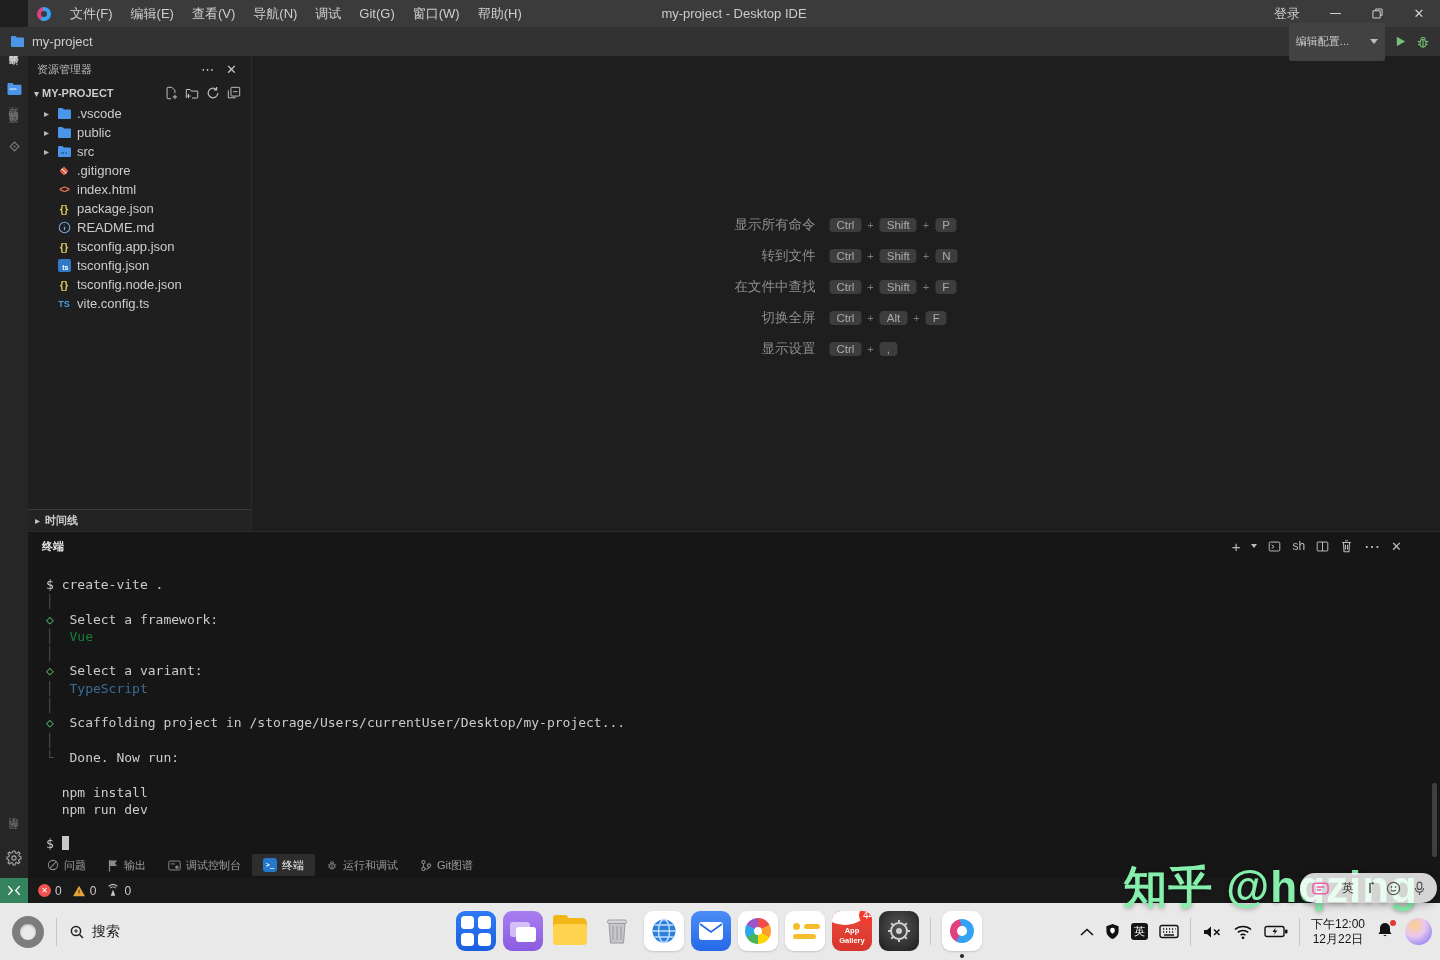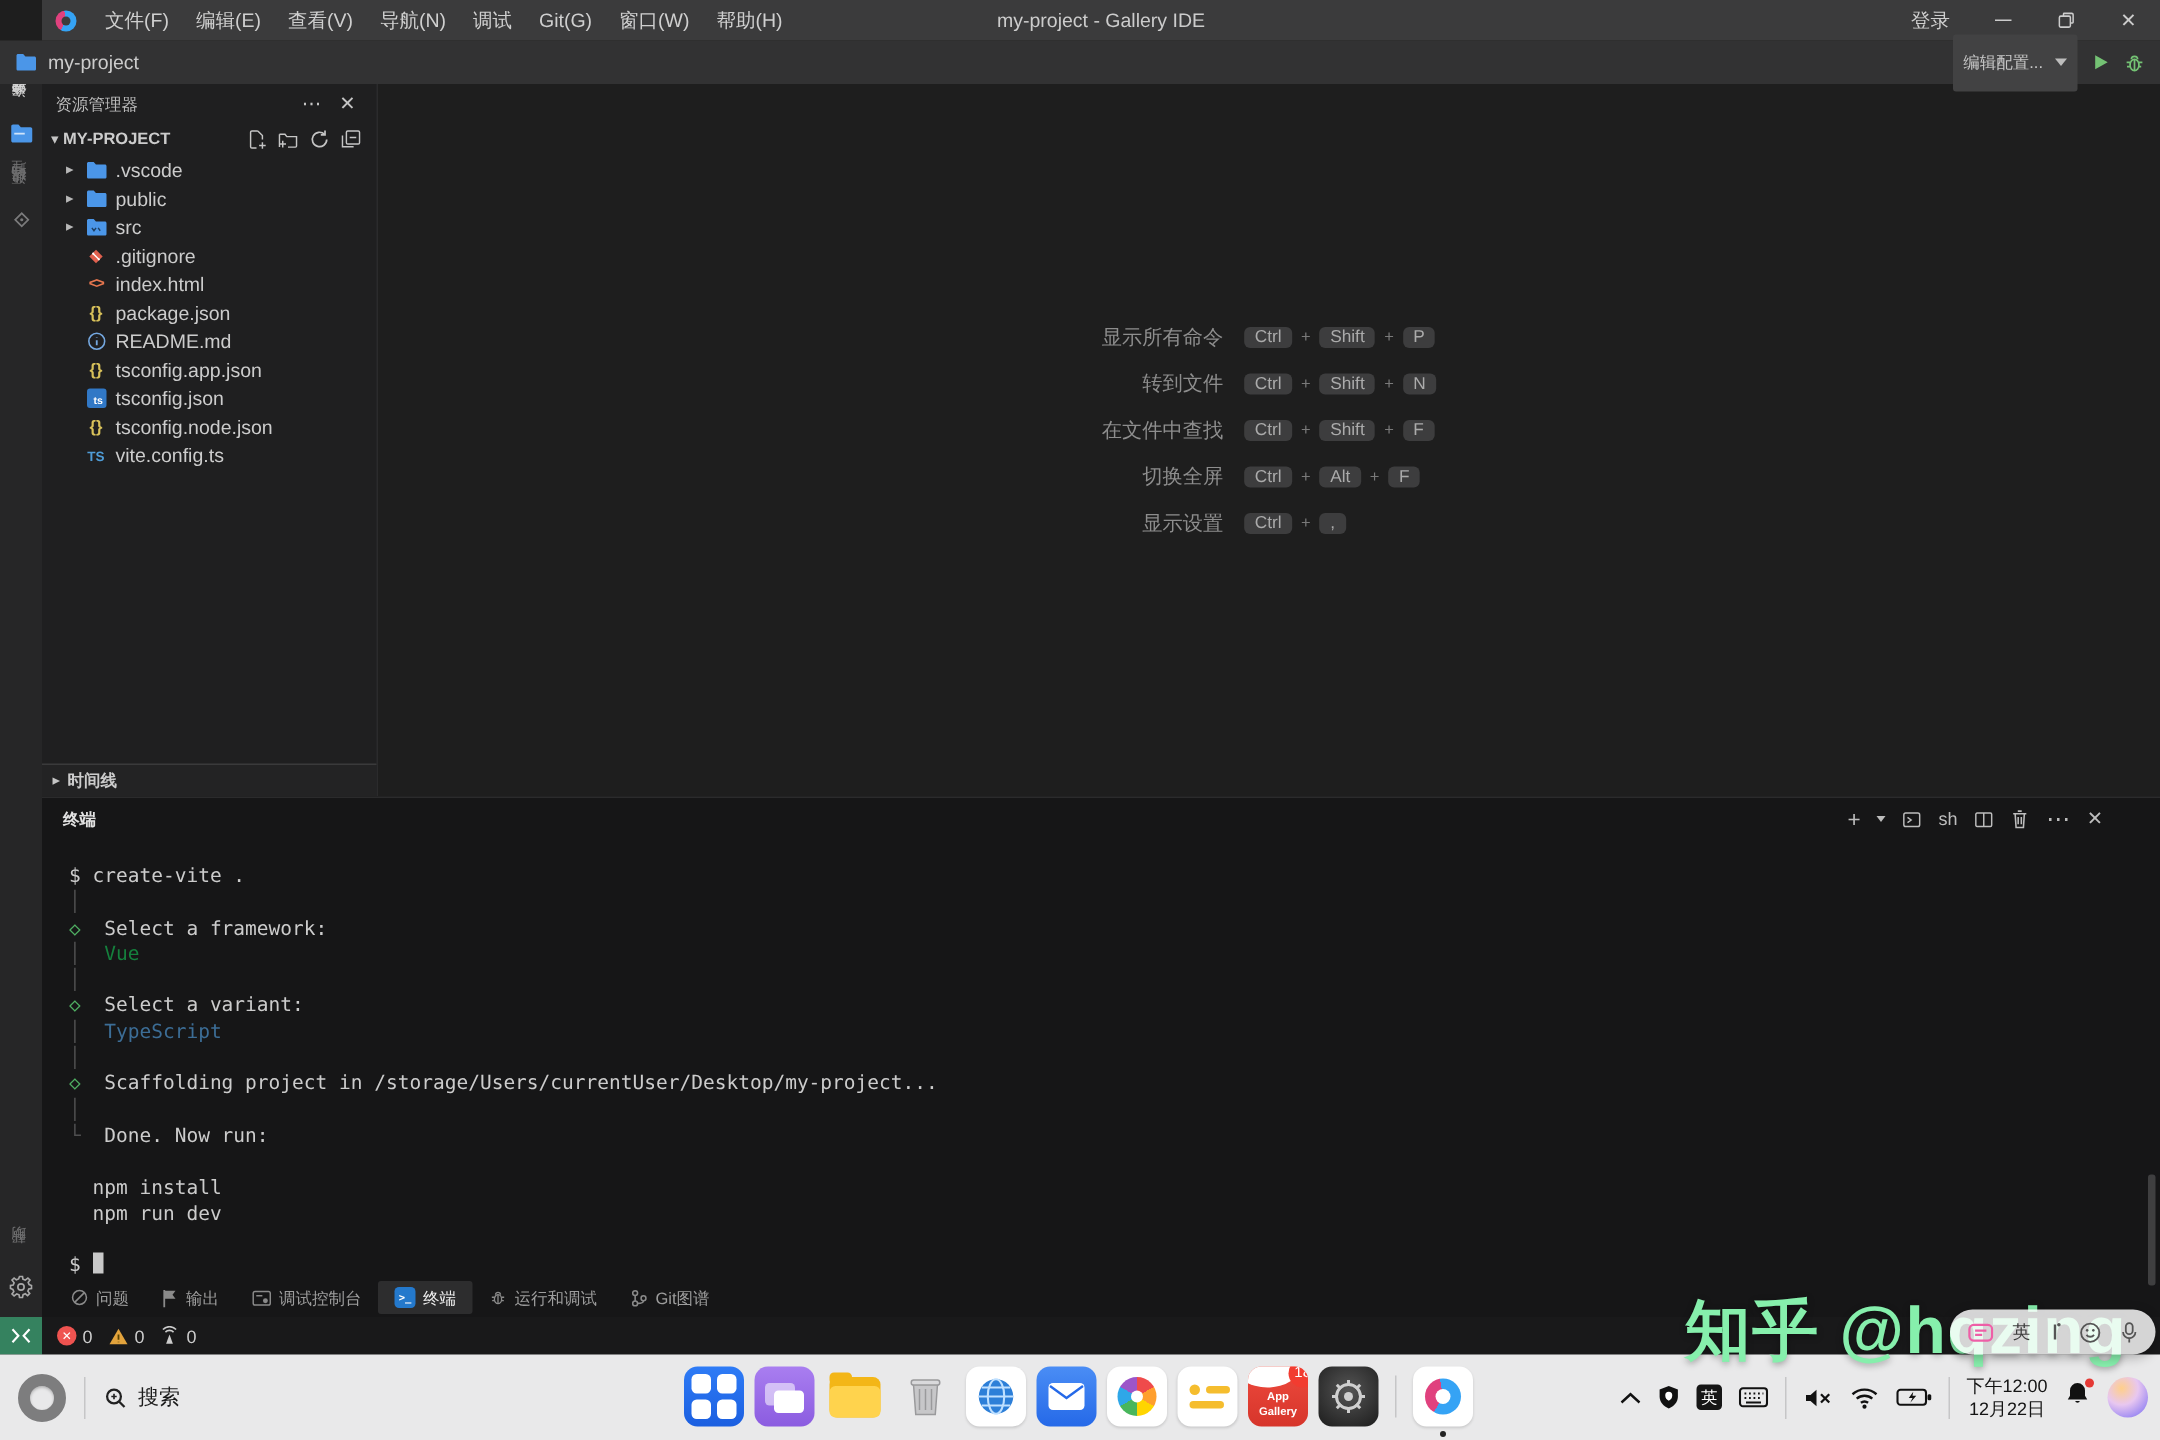--- a/index.html
+++ b/index.html
@@ -20,21 +20,21 @@
   .login { padding:0 14px; }
   .winbtn { width:42px; height:27px; display:flex; align-items:center; justify-content:center; color:#cccccc; }
   .min-glyph { width:11px; height:1px; background:#cccccc; display:block; }
 
   
   .toolbar { position:absolute; top:27px; left:0; right:0; height:29px; background:#323233;
     display:flex; align-items:center; color:#cccccc; font-size:13px; z-index:5; }
   .proj { display:flex; align-items:center; gap:7px; padding-left:10px; }
   .tb-actions { margin-left:auto; display:flex; align-items:center; gap:9px; padding-right:10px; }
   .runcfg { background:#424243; border-radius:2px; height:38px; display:flex; align-items:center;
-    gap:8px; padding:0 7px; font-size:11px; color:#c8c8c8; }
+    gap:21px; padding:0 7px; font-size:11px; color:#c8c8c8; }
   .caret-down { width:0; height:0; border-left:4px solid transparent; border-right:4px solid transparent;
     border-top:5px solid #bdbdbd; display:inline-block; }
 
   
   .main { position:absolute; top:56px; left:0; right:0; bottom:82px; display:flex;justify-content:space-between; }
   .activitybar { width:28px; background:#262627; display:flex; flex-direction:column; align-items:center; flex:none; }
   .vlabel { writing-mode:vertical-rl; transform:rotate(180deg); font-size:10px; letter-spacing:2px; color:#d4d4d4; }
   .vlabel.dim { color:#6f6f70; }
   .ab-top { display:flex; flex-direction:column; align-items:center; padding-top:8px; flex:1; }
   .ab-bottom { display:flex; flex-direction:column; align-items:center; gap:12px; padding-bottom:12px; }
@@ -181,21 +181,21 @@
     <div class="menus">
       <span class="menu-item">文件(F)</span>
       <span class="menu-item">编辑(E)</span>
       <span class="menu-item">查看(V)</span>
       <span class="menu-item">导航(N)</span>
       <span class="menu-item">调试</span>
       <span class="menu-item">Git(G)</span>
       <span class="menu-item">窗口(W)</span>
       <span class="menu-item">帮助(H)</span>
     </div>
-    <div class="win-title">my-project - Gallery IDE</div>
+    <div class="win-title">my-project - Desktop IDE</div>
     <div class="tb-right">
       <span class="login">登录</span>
       <span class="winbtn">
           <span class="min-glyph"></span>
         </span>
       <span class="winbtn">
         <svg width="11" height="11" viewBox="0 0 12 12">
             <rect x="1" y="3" width="8" height="8" rx="1" fill="none" stroke="#ccc" stroke-width="1.1"></rect>
             <path d="M4 3V1.5A.5.5 0 0 1 4.5 1H10a1 1 0 0 1 1 1v5.5a.5.5 0 0 1-.5.5H9" fill="none" stroke="#ccc" stroke-width="1.1"></path>
           </svg>
@@ -591,21 +591,21 @@
           </span>
         <span class="dotline">
             <span class="bar" style="width:23px"></span>
           </span>
       </div>
       <div class="tile t-ag">
         <span class="arc"></span>
         <span class="agtxt">
           <span>App</span><br><span>Gallery</span>
         </span>
-        <span class="badge">18</span>
+        <span class="badge">44</span>
       </div>
       <div class="tile t-set">
         <svg width="26" height="26" viewBox="0 0 26 26">
             <circle cx="13" cy="13" r="8" fill="none" stroke="#cfcfcf" stroke-width="2"></circle>
             <circle cx="13" cy="13" r="3" fill="#cfcfcf"></circle>
             <path d="M13 2v4M13 20v4M2 13h4M20 13h4M5.2 5.2l2.8 2.8M18 18l2.8 2.8M20.8 5.2L18 8M8 18l-2.8 2.8" stroke="#cfcfcf" stroke-width="2"></path>
           </svg>
         </div>
       <div class="tk-div" style="margin:0 4px"></div>
       <div class="tile white t-ca">

